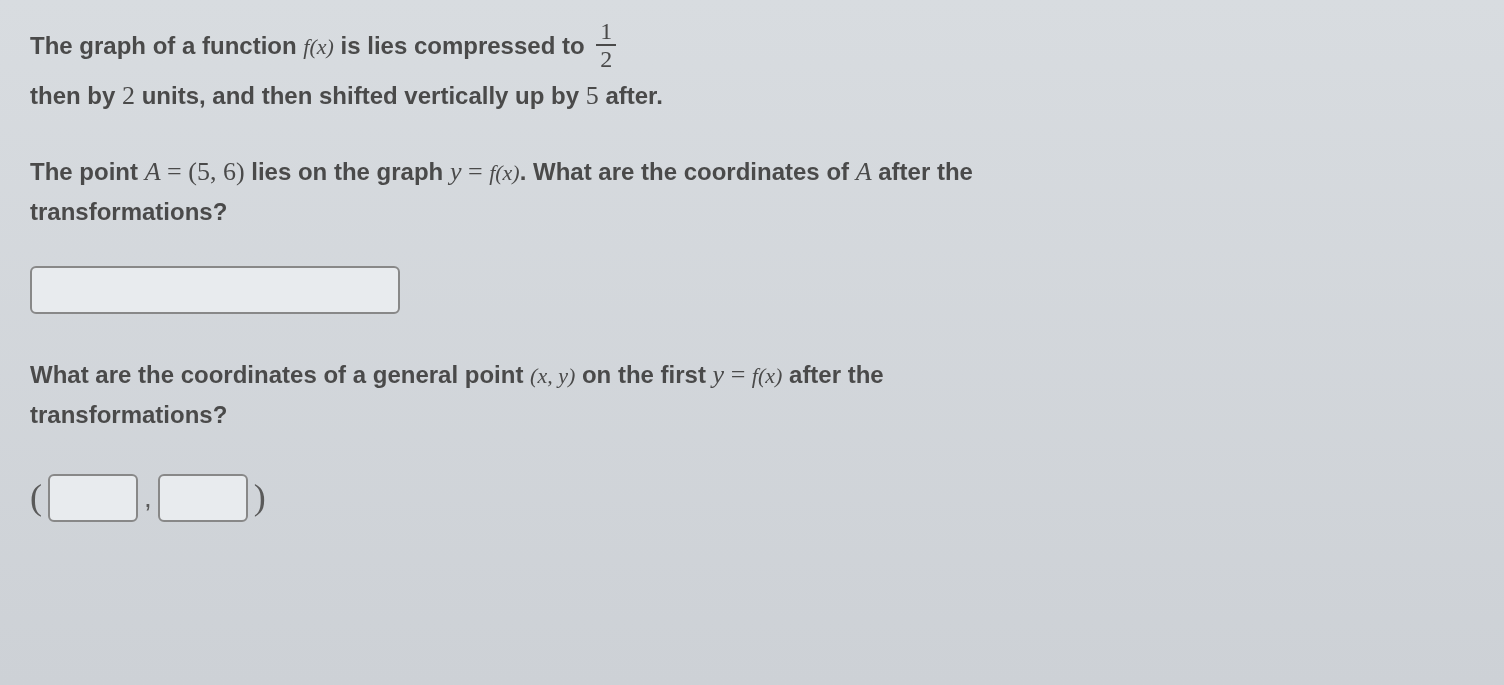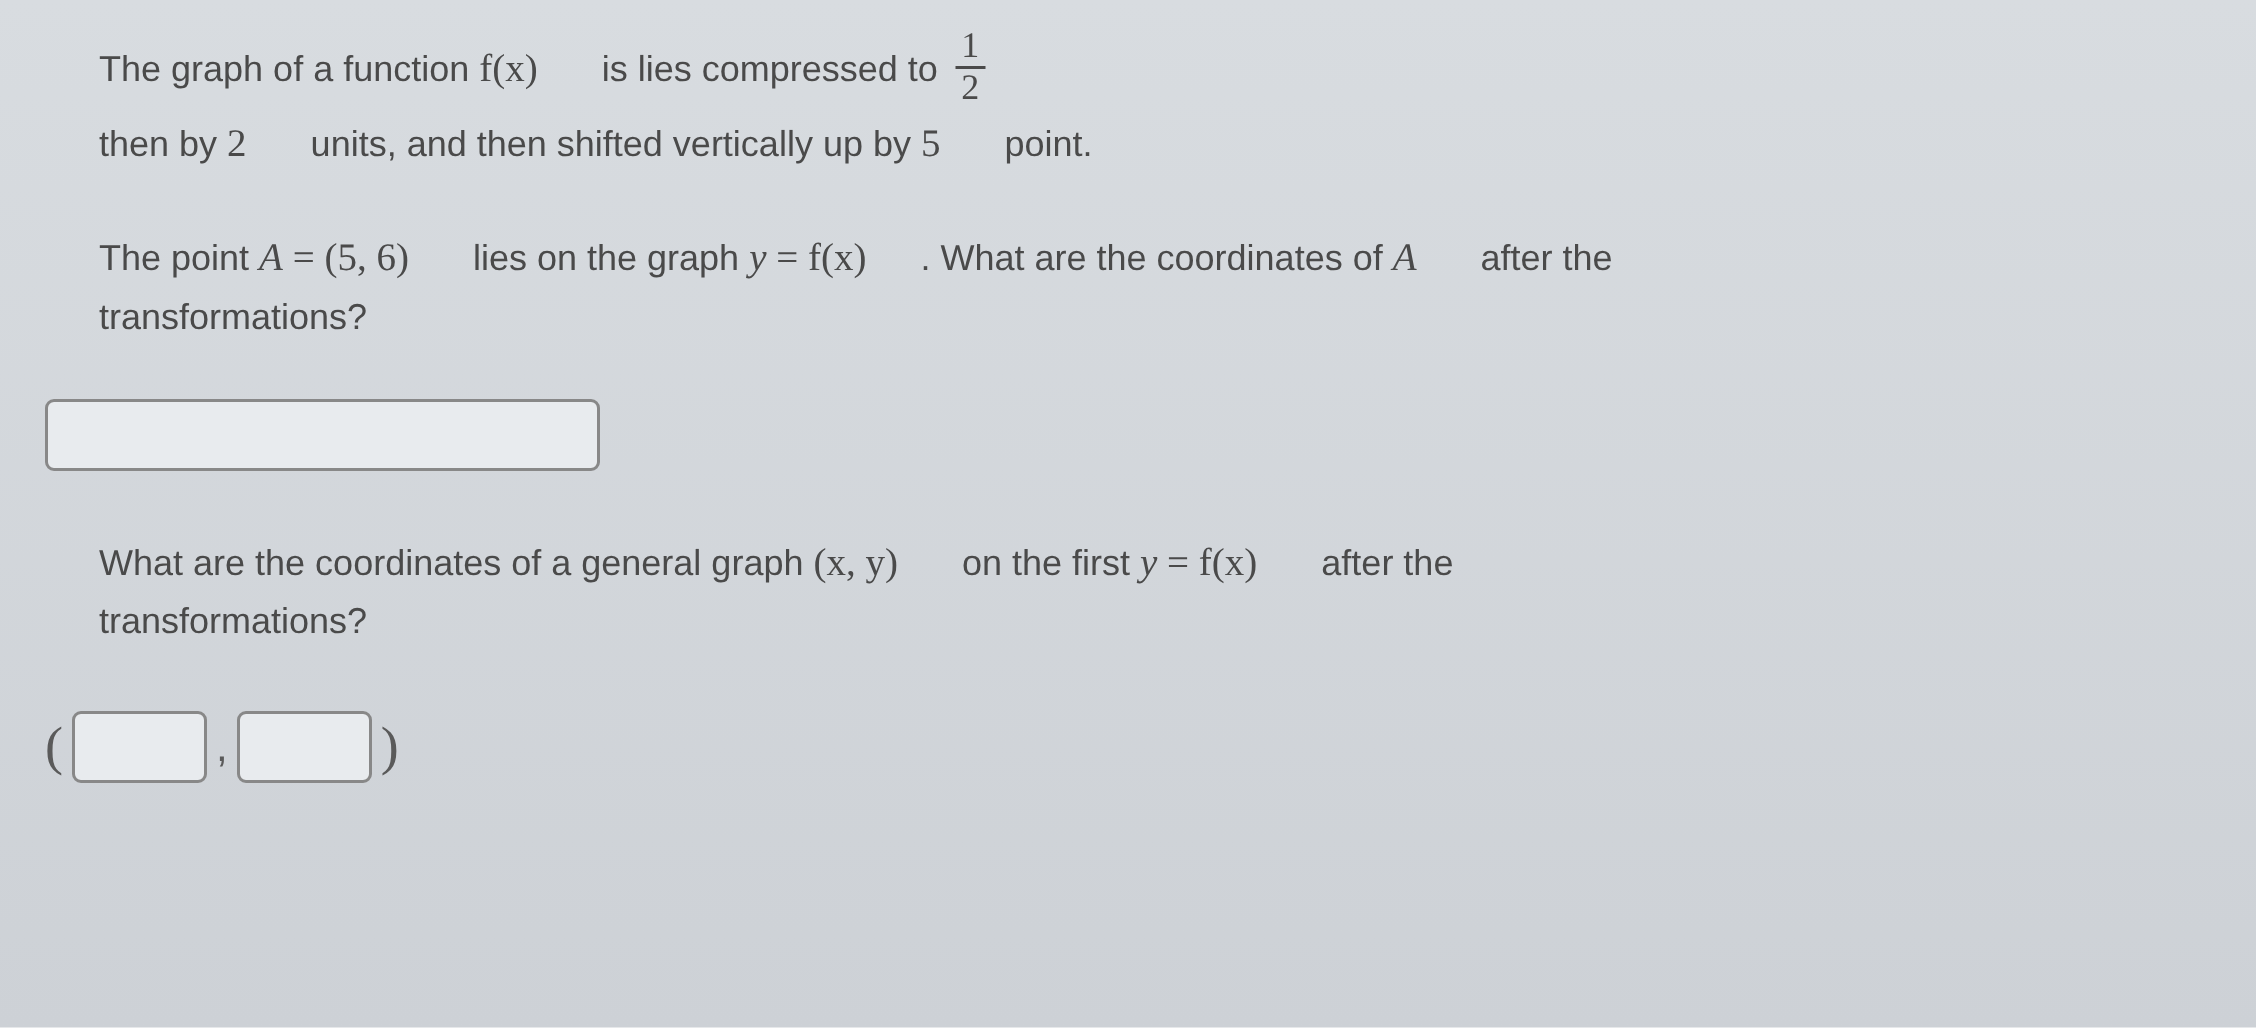--- a/index.html
+++ b/index.html
@@ -15,31 +15,31 @@
       padding: 20px 30px;
       color: #4a4a4a;
       font-size: 24px;
       line-height: 1.6;
     }
     .paragraph {
       margin-bottom: 35px;
     }
     .question-text {
       color: #4a4a4a;
-      font-weight: 400;
-      margin-left: 36px;
+      font-weight: 700;
     }
     .math-var {
       font-family: 'Times New Roman', serif;
       font-style: italic;
       font-size: 26px;
     }
     .math-func {
       font-family: 'Times New Roman', serif;
-      font-size: 26px;
+      font-style: italic;
+      font-size: 22px;
     }
     .fraction {
       display: inline-flex;
       flex-direction: column;
       align-items: center;
       vertical-align: middle;
       margin: 0 5px;
       font-family: 'Times New Roman', serif;
       font-size: 24px;
       line-height: 1.1;
@@ -102,33 +102,33 @@
 <body>
 
 
 
 <div class="paragraph">
   <span class="question-text">The graph of a function </span><span class="math-func"><span>f(x)</span></span><span class="question-text"> is lies compressed to </span><span class="fraction">
       <span class="numerator">1</span>
       <span class="denominator">2</span>
     </span>
   <br>
-  <span class="question-text">then by </span><span class="num-upright">2</span><span class="question-text"> units, and then shifted vertically up by </span><span class="num-upright">5</span><span class="question-text"> point.</span>
+  <span class="question-text">then by </span><span class="num-upright">2</span><span class="question-text"> units, and then shifted vertically up by </span><span class="num-upright">5</span><span class="question-text"> after.</span>
 </div>
 
 <div class="paragraph">
   <span class="question-text">The point </span><span class="math-var">A</span><span class="num-upright"> = </span><span class="num-upright">(5, 6)</span><span class="question-text"> lies on the graph </span><span class="math-var">y</span><span class="num-upright"> = </span><span class="math-func">f(x)</span><span class="question-text">. What are the coordinates of </span><span class="math-var">A</span><span class="question-text"> after the</span>
   <br>
   <span class="question-text">transformations?</span>
 </div>
 
 <input type="text" class="input-long" value="" style="">
 
 <div class="paragraph">
-  <span class="question-text">What are the coordinates of a general graph </span><span class="math-func">(x, y)</span><span class="question-text"> on the first </span><span class="math-var">y</span><span class="num-upright"> = </span><span class="math-func">f(x)</span><span class="question-text"> after the</span>
+  <span class="question-text">What are the coordinates of a general point </span><span class="math-func">(x, y)</span><span class="question-text"> on the first </span><span class="math-var">y</span><span class="num-upright"> = </span><span class="math-func">f(x)</span><span class="question-text"> after the</span>
   <br>
   <span class="question-text">transformations?</span>
 </div>
 
 <div class="coord-input-row">
   <span class="paren">(</span>
   <input type="text" class="input-short" value="" style="">
   <span class="comma">,</span>
   <input type="text" class="input-short" value="" style="">
   <span class="paren">)</span>

